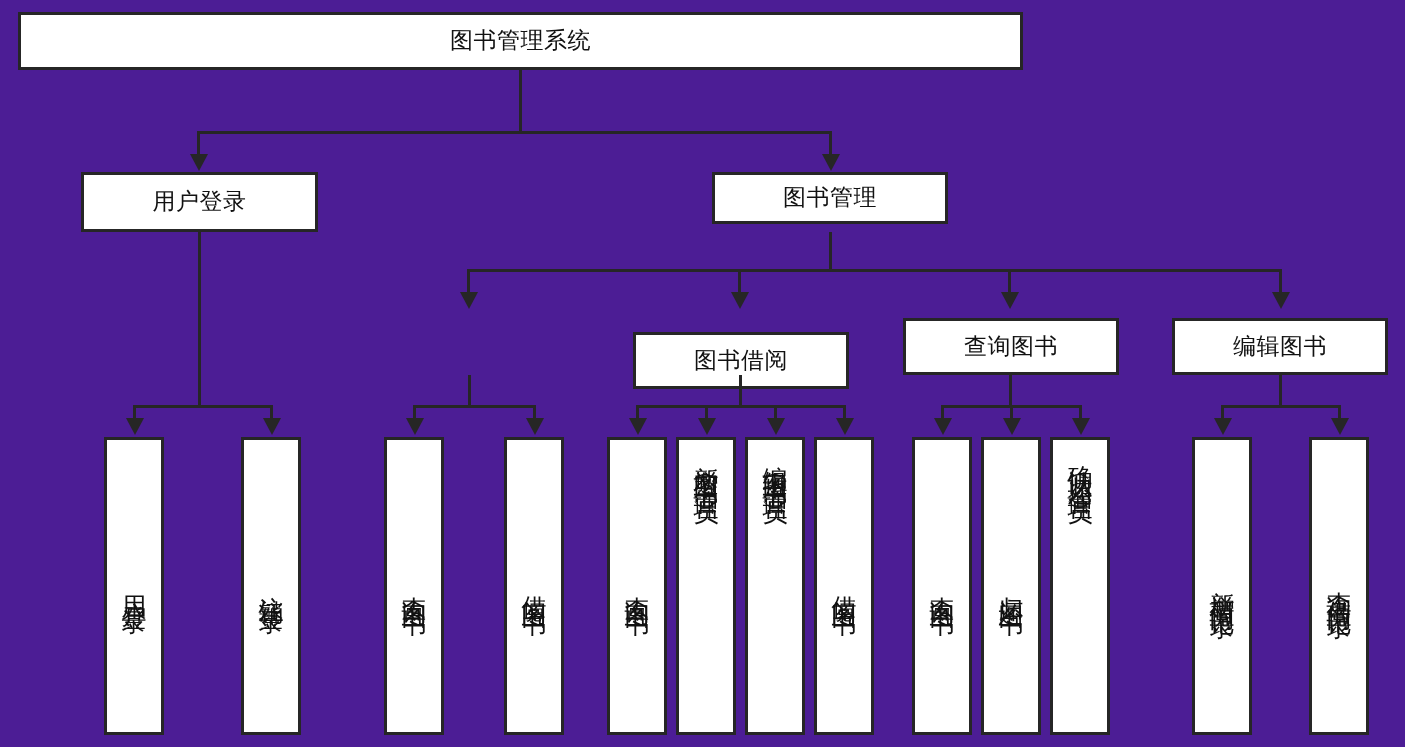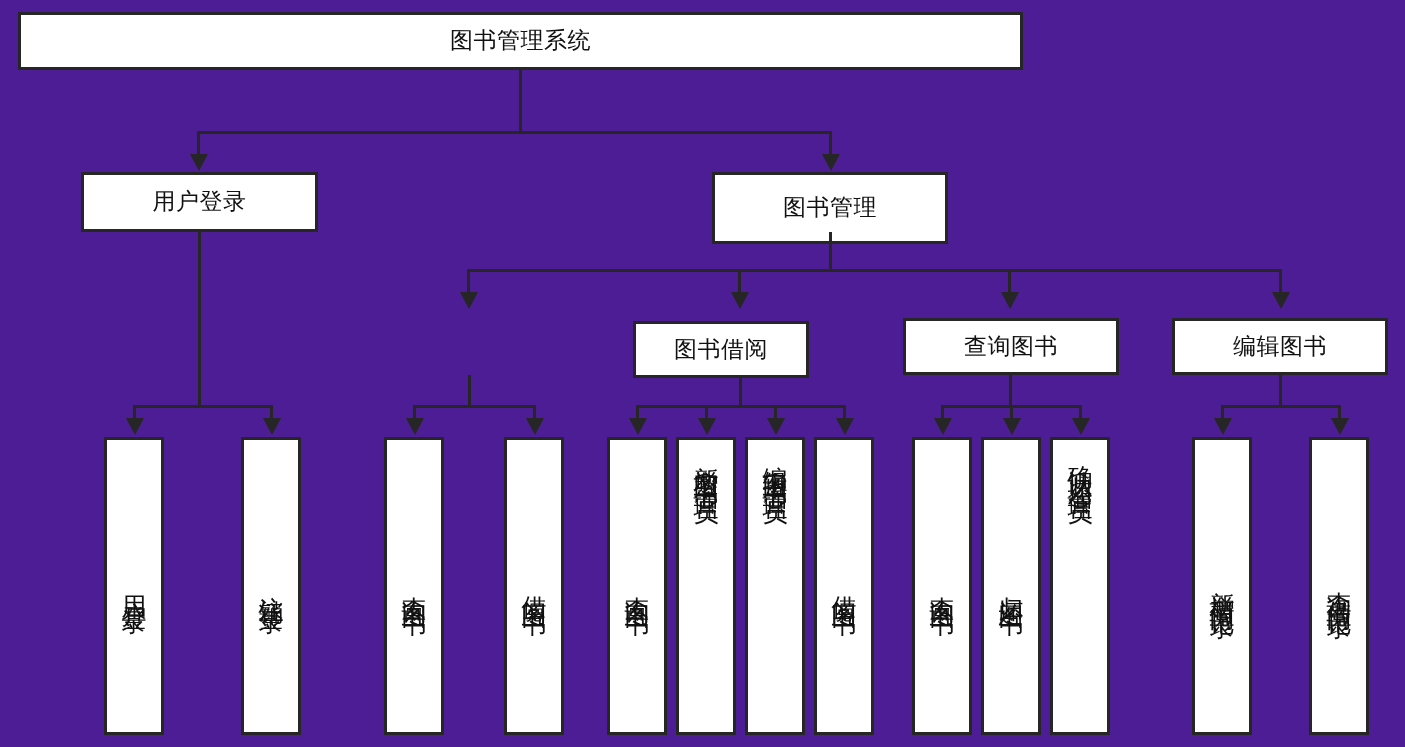--- a/index.html
+++ b/index.html
@@ -95,21 +95,21 @@
   <div class="hline" style="left:197px; top:131px; width:634px;"></div>
 
   <div class="vline" style="left:197px; top:131px; height:25px;"></div>
   <div class="arrow" style="left:190px; top:154px;"></div>
   <div class="vline" style="left:829px; top:131px; height:25px;"></div>
   <div class="arrow" style="left:822px; top:154px;"></div>
 
   <div class="node horiz" style="left:81px; top:172px; width:237px; height:60px;">
     <span>用户登录</span>
   </div>
-  <div class="node horiz" style="left:712px; top:172px; width:236px; height:72px;">
+  <div class="node horiz" style="left:712px; top:172px; width:236px; height:52px;">
     <span>图书管理</span>
   </div>
 
   <div class="vline" style="left:198px; top:232px; height:174px;"></div>
   <div class="hline" style="left:133px; top:405px; width:139px;"></div>
   <div class="vline" style="left:133px; top:405px; height:15px;"></div>
   <div class="arrow" style="left:126px; top:418px;"></div>
   <div class="vline" style="left:270px; top:405px; height:15px;"></div>
   <div class="arrow" style="left:263px; top:418px;"></div>
 
@@ -117,21 +117,21 @@
   <div class="hline" style="left:467px; top:269px; width:812px;"></div>
   <div class="vline" style="left:467px; top:269px; height:25px;"></div>
   <div class="arrow" style="left:460px; top:292px;"></div>
   <div class="vline" style="left:738px; top:269px; height:25px;"></div>
   <div class="arrow" style="left:731px; top:292px;"></div>
   <div class="vline" style="left:1008px; top:269px; height:25px;"></div>
   <div class="arrow" style="left:1001px; top:292px;"></div>
   <div class="vline" style="left:1279px; top:269px; height:25px;"></div>
   <div class="arrow" style="left:1272px; top:292px;"></div>
 
-  <div class="node horiz" style="left:633px; top:321px; width:176px; height:57px;">
+  <div class="node horiz" style="left:633px; top:332px; width:216px; height:57px;">
     <span>图书借阅</span>
   </div>
   <div class="node horiz" style="left:903px; top:318px; width:216px; height:57px;">
     <span>查询图书</span>
   </div>
   <div class="node horiz" style="left:1172px; top:318px; width:216px; height:57px;">
     <span>编辑图书</span>
   </div>
 
   <div class="vline" style="left:468px; top:375px; height:32px;"></div>

